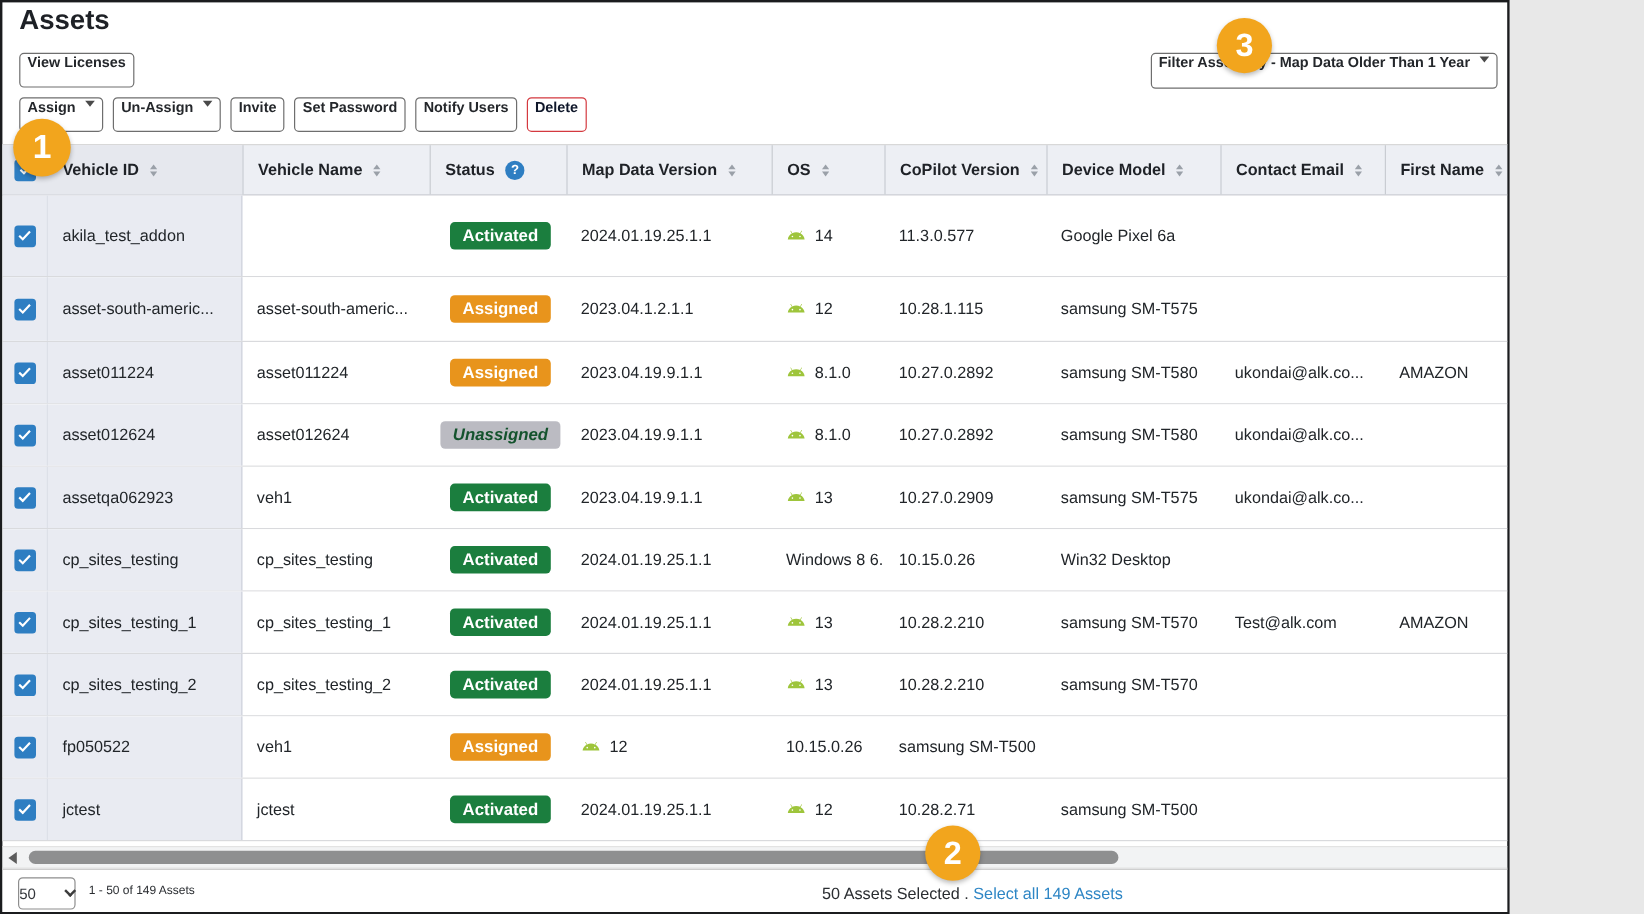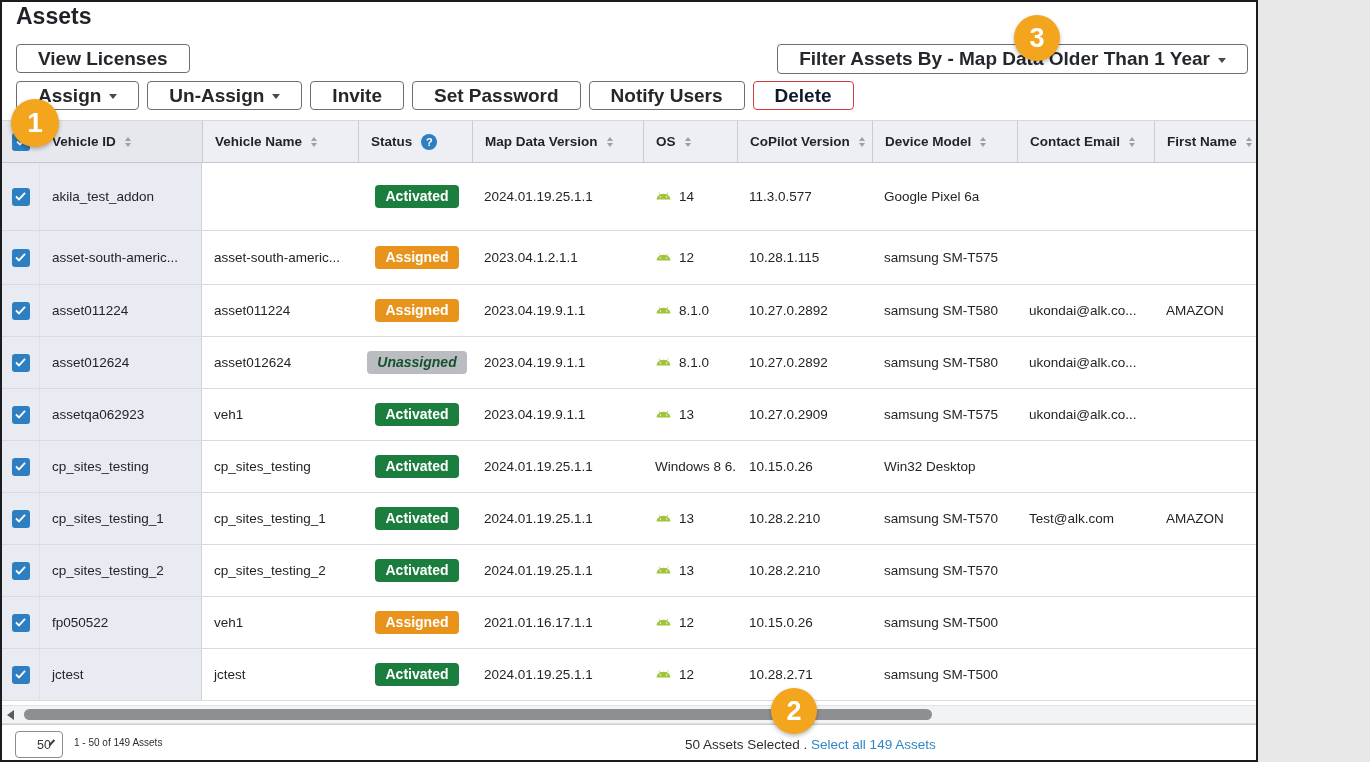--- a/index.html
+++ b/index.html
@@ -8,23 +8,23 @@
   #app {
     position: relative; width: 1258px; height: 762px;
     background: #fff; border: 2px solid #1b1c1e; overflow: hidden;
     color: #212529;
   }
 
   
   .page-title { position:absolute; left:14px; top:1px; font-size:23px; font-weight:700; color:#1e2126; }
 
   .btn {
-    display:inline-flex; align-items:center; gap:8px; height:29px; padding:0 21px;
+    display:inline-flex; align-items:flex-start; gap:8px; height:29px; padding:0 6px;
     background:#fff; border:1px solid #6e6e6e; border-radius:4px;
-    font-size:19px; font-weight:600; color:#24272b; cursor:pointer; white-space:nowrap;
+    font-size:12px; font-weight:600; color:#24272b; cursor:pointer; white-space:nowrap;
   }
   .caret { width:0; height:0; border-left:4px solid transparent; border-right:4px solid transparent; border-top:5px solid #4a4a4a; margin-top:2px; }
 
   .view-licenses { position:absolute; left:14px; top:42px; }
   .action-row { position:absolute; left:14px; top:79px; display:flex; gap:8px; }
   .btn-delete { border-color:#d4393f; color:#0f172a; }
   .filter-btn { position:absolute; right:8px; top:42px; height:30px; }
   .import-btn {
     position:absolute; left:1318px; top:78px; height:30px; width:96px;
     border:1px solid #1a6fb5; border-radius:4px; background:#fff;
@@ -114,21 +114,21 @@
 
   
   .footer {
     position:absolute; left:0; top:722px; width:1366px; height:36px;
     background:#fff; border-top:1px solid #cfcfcf;
   }
   .page-size {
     position:absolute; left:13px; top:6px; width:48px; height:27px;
     border:1px solid #8d8d8d; border-radius:4px; background:#fff;
     display:flex; align-items:center; justify-content:space-between;
-    padding:0 21px; font-size:12.5px; color:#33363b; cursor:pointer;
+    padding:0 0; font-size:12.5px; color:#33363b; cursor:pointer;
   }
   .chev { width:7px; height:7px; border-right:2px solid #3c3c3c; border-bottom:2px solid #3c3c3c; transform:rotate(45deg); margin-top:-4px; }
   .range-text { position:absolute; left:72px; top:12px; font-size:10px; color:#2a2d31; }
   .selected-wrap { position:absolute; left:683px; top:12px; font-size:13.5px; color:#2a2d31; }
   .selected-wrap a { color:#2e86c5; text-decoration:none; cursor:pointer; }
 </style>
 </head>
 <body>
 
 <div id="app">
@@ -483,21 +483,20 @@
         <svg width="11" height="9" viewBox="0 0 12 10">
                 <polyline points="1,5 4.3,8.2 11,1" fill="none" stroke="#fff" stroke-width="2"></polyline>
               </svg>
       </span>
     </div>
     <div class="cell c-id">fp050522</div>
     <div class="cell">veh1</div>
     <div class="cell c-status">
       <span class="badge" style="background: rgb(232, 148, 28);">Assigned</span>
     </div>
-    <div class="cell">2021.01.16.17.1.1</div>
     <div class="cell c-os">
       <span class="droid">
         <svg width="17" height="14" viewBox="0 0 24 20">
           <path fill="#9EC53B" d="M17.2 6.6l1.6-2.8c.1-.2 0-.4-.1-.5-.2-.1-.4 0-.5.1l-1.6 2.8C15.4 5.6 13.8 5.2 12 5.2s-3.4.4-4.6 1L5.8 3.4c-.1-.1-.3-.2-.5-.1-.1.1-.2.3-.1.5l1.6 2.8C4.1 8.1 2.3 10.6 2 13.6h20c-.3-3-2.1-5.5-4.8-7zM7.5 11.1c-.6 0-1-.4-1-1s.4-1 1-1 1 .4 1 1-.4 1-1 1zm9 0c-.6 0-1-.4-1-1s.4-1 1-1 1 .4 1 1-.4 1-1 1z"></path>
         </svg>
       </span>
       <span>12</span>
     </div>
     <div class="cell">10.15.0.26</div>
     <div class="cell">samsung SM-T500</div>

